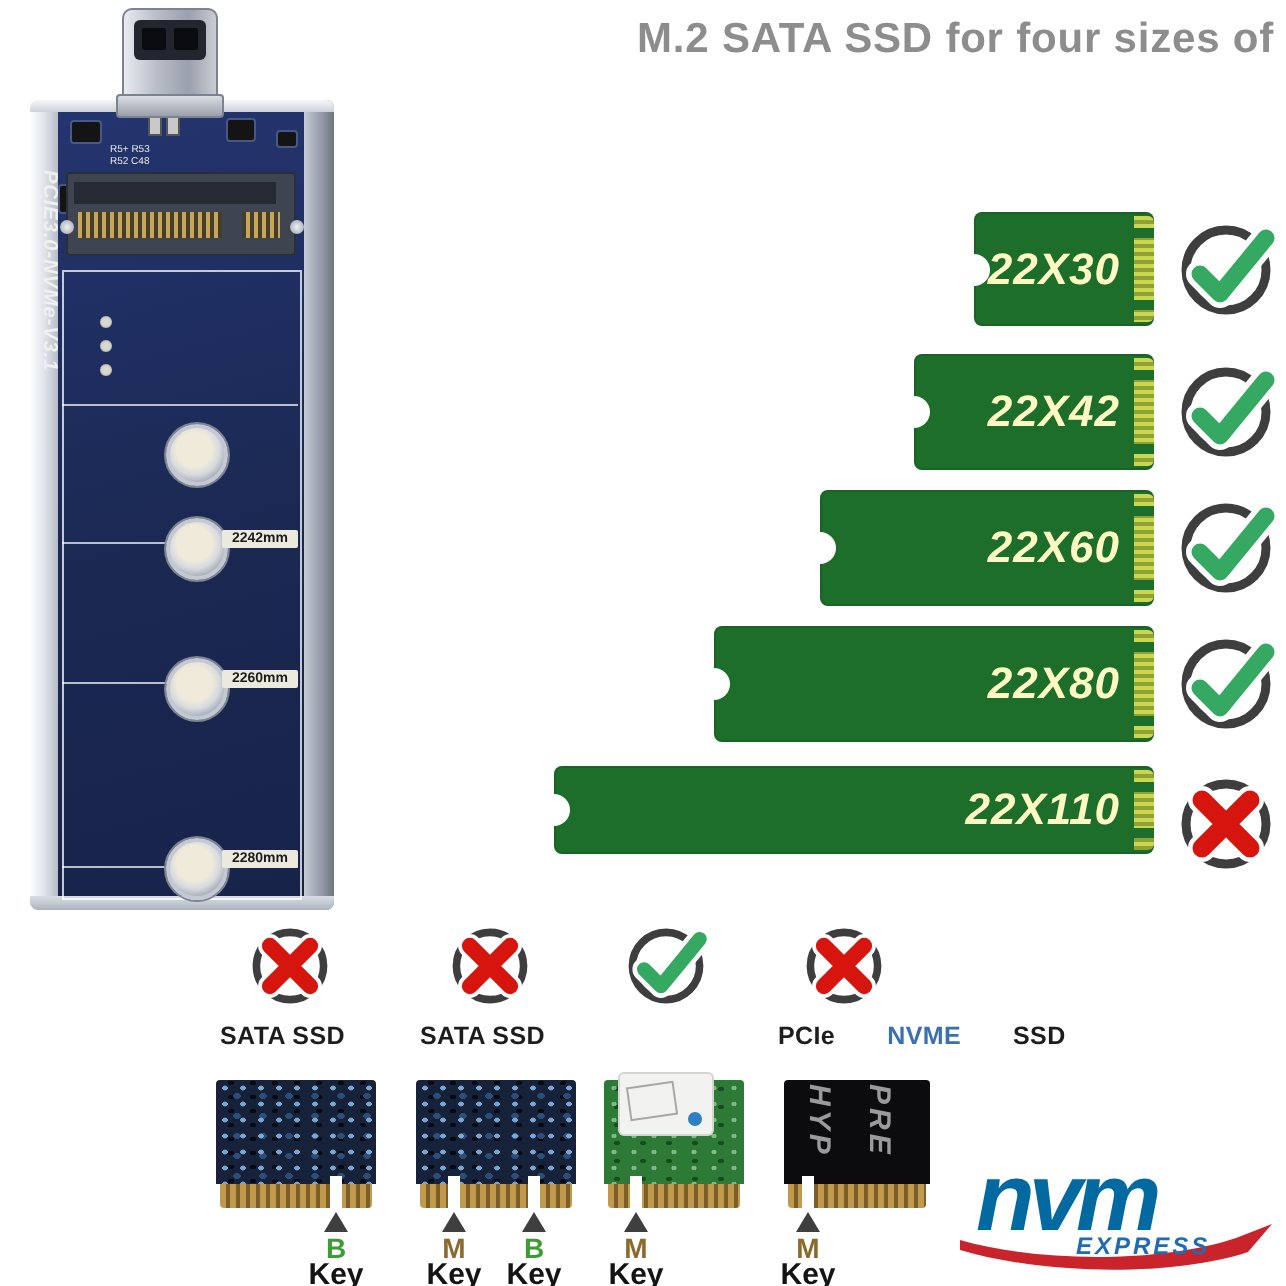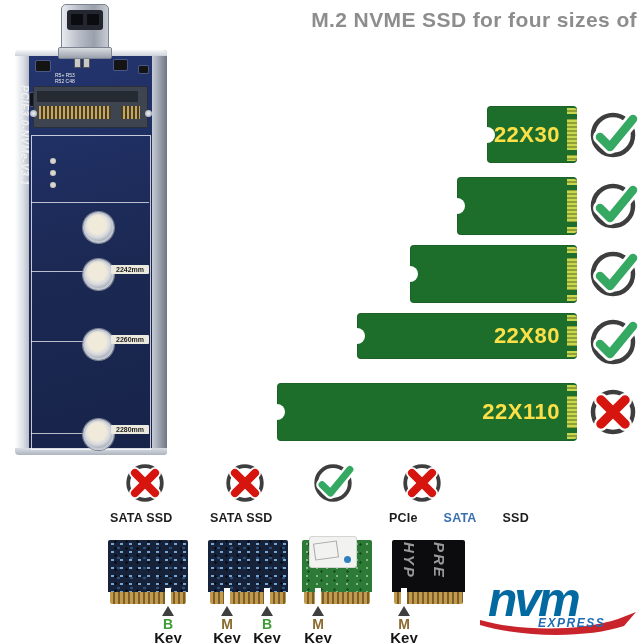--- a/index.html
+++ b/index.html
@@ -67,26 +67,26 @@
 
   
   .bar{position:absolute;background:#1d6e2a;border-radius:4px;box-shadow:inset 0 0 0 1px rgba(0,0,0,.10);}
   .bar .notch{position:absolute;left:-8px;top:50%;width:16px;height:16px;transform:translateY(-50%);
         background:#fff;border-radius:50%;}
   .bar .gold{position:absolute;top:2px;bottom:2px;right:0;width:10px;
         background:repeating-linear-gradient(to bottom,#c9d650 0 2px,#8fa133 2px 4px);border-radius:0 3px 3px 0;}
   .bar .gold::before,.bar .gold::after{content:"";position:absolute;left:0;right:0;height:5px;background:#1d6e2a;}
   .bar .gold::before{top:6px;}.bar .gold::after{bottom:6px;}
   .bar .blabel{position:absolute;right:17px;top:50%;transform:translateY(-50%);
-        color:#fde047;font-size:22px;font-weight:bold;letter-spacing:.5px;white-space:nowrap;}
+        color:#fef9c3;font-size:22px;font-weight:bold;font-style:italic;letter-spacing:.5px;white-space:nowrap;}
   .b1{left:487px;top:106px;width:90px;height:57px;}
   .b2{left:457px;top:177px;width:120px;height:58px;}
   .b3{left:410px;top:245px;width:167px;height:58px;}
-  .b4{left:357px;top:313px;width:220px;height:46px;}
-  .b5{left:277px;top:383px;width:300px;height:58px;}
+  .b4{left:357px;top:313px;width:220px;height:58px;}
+  .b5{left:277px;top:383px;width:300px;height:44px;}
 
   
   .status{position:absolute;width:50px;height:50px;}
   .status svg{width:100%;height:100%;overflow:visible;display:block;}
   .s1{left:588px;top:110px;}.s2{left:588px;top:181px;}.s3{left:588px;top:249px;}
   .s4{left:588px;top:317px;}.s5{left:588px;top:387px;}
   .mini{width:42px;height:42px;}
   .m1{left:124px;top:462px;}.m2{left:224px;top:462px;}.m3{left:312px;top:462px;}.m4{left:401px;top:462px;}
 
   
@@ -140,21 +140,21 @@
   .logo .swoosh{position:absolute;left:0;top:30px;width:160px;height:24px;overflow:visible;}
   .logo .express{position:absolute;left:60px;top:34px;font-size:12px;font-weight:bold;font-style:italic;
              color:#1f6cb4;letter-spacing:1.5px;}
 </style>
 </head>
 <body>
 
 <div class="stage">
 
   <div class="title">
-    <div>M.2 NVME SSD for four sizes of</div>
+    <div>M.2 SATA SSD for four sizes of</div>
   </div>
 
   <div class="adapter">
     <div class="rail l"></div>
     <div class="rail r"></div>
     <div class="board"></div>
     <div class="topedge"></div>
     <div class="botedge"></div>
 
     <div class="ic ic1"></div>
@@ -198,24 +198,26 @@
     <div class="flange"></div>
   </div>
 
   <div class="bar b1">
     <span class="notch"></span>
     <span class="blabel">22X30</span>
     <span class="gold"></span>
   </div>
   <div class="bar b2">
     <span class="notch"></span>
+    <span class="blabel">22X42</span>
     <span class="gold"></span>
   </div>
   <div class="bar b3">
     <span class="notch"></span>
+    <span class="blabel">22X60</span>
     <span class="gold"></span>
   </div>
   <div class="bar b4">
     <span class="notch"></span>
     <span class="blabel">22X80</span>
     <span class="gold"></span>
   </div>
   <div class="bar b5">
     <span class="notch"></span>
     <span class="blabel">22X110</span>
@@ -282,21 +284,21 @@
   <div class="status mini m4">
     <svg viewBox="0 0 50 50">
         <circle cx="25" cy="25" r="20" fill="none" stroke="#3e3e3e" stroke-width="4.5"></circle>
         <path d="M13 13 L37 37 M37 13 L13 37" fill="none" stroke="#ffffff" stroke-width="14" stroke-linecap="round"></path>
         <path d="M13 13 L37 37 M37 13 L13 37" fill="none" stroke="#d6150f" stroke-width="9.5" stroke-linecap="round"></path>
       </svg>
   </div>
 
   <div class="clabel cl1"><span>SATA SSD</span><span class="blue"></span><span></span></div>
   <div class="clabel cl2"><span>SATA SSD</span><span class="blue"></span><span></span></div>
-  <div class="clabel cl4"><span>PCIe</span><span class="blue">SATA</span><span>SSD</span></div>
+  <div class="clabel cl4"><span>PCIe</span><span class="blue">NVME</span><span>SSD</span></div>
 
   <div class="card card1">
     <div class="body blue-tex"></div>
     <div class="gold2"></div>
     <div class="gap" style="left:57px"></div>
   </div>
   <div class="card card2">
     <div class="body blue-tex"></div>
     <div class="gold2"></div>
     <div class="gap" style="left:16px"></div>

